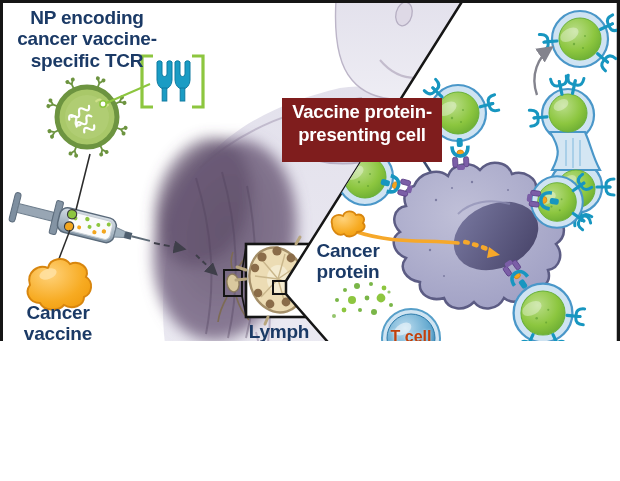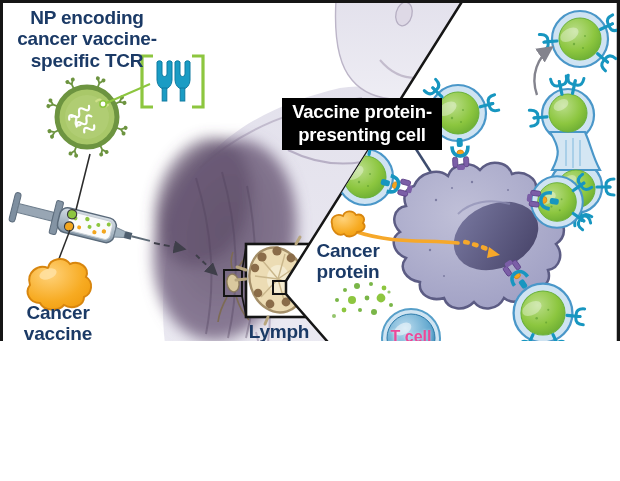--- a/index.html
+++ b/index.html
@@ -1,20 +1,20 @@
 <!DOCTYPE html>
 <html><head>
 <meta charset="utf-8">
 <style>
   html,body{margin:0;padding:0;background:#fff;}
   #stage{position:relative;width:620px;height:341px;font-family:"Liberation Sans",sans-serif;overflow:hidden;background:#fff;}
   #stage svg{position:absolute;left:0;top:0;}
   .lbl{position:absolute;font-weight:700;color:#1b3a66;white-space:pre-line;text-align:center;line-height:1.13;font-size:19px;letter-spacing:-0.2px;}
-  .lbl-box{position:absolute;background:#000000;color:#ffffff;font-weight:700;font-size:18.5px;line-height:1.22;text-align:center;padding:3px 0 4px 0;white-space:pre-line;letter-spacing:-0.2px;}
-  .lbl-on-cell{position:absolute;font-weight:700;color:#ec4899;font-size:16px;text-align:center;white-space:pre-line;text-shadow:0 0 3px rgba(255,255,255,.65);}
+  .lbl-box{position:absolute;background:#7f1d1d;color:#ffffff;font-weight:700;font-size:18.5px;line-height:1.22;text-align:center;padding:3px 0 16px 0;white-space:pre-line;letter-spacing:-0.2px;}
+  .lbl-on-cell{position:absolute;font-weight:700;color:#c2410c;font-size:16px;text-align:center;white-space:pre-line;text-shadow:0 0 3px rgba(255,255,255,.65);}
   .credit{position:absolute;font-weight:400;color:#1c1c1c;font-size:12.5px;text-align:right;white-space:pre-line;}
 </style>
 </head>
 <body>
 
 <div id="stage">
 <svg width="620" height="481" viewBox="0 0 620 481">
   <defs>
     <linearGradient id="bodyGrad" x1="0" y1="0" x2="0" y2="1">
       <stop offset="0" stop-color="#e3e1ec"></stop>

